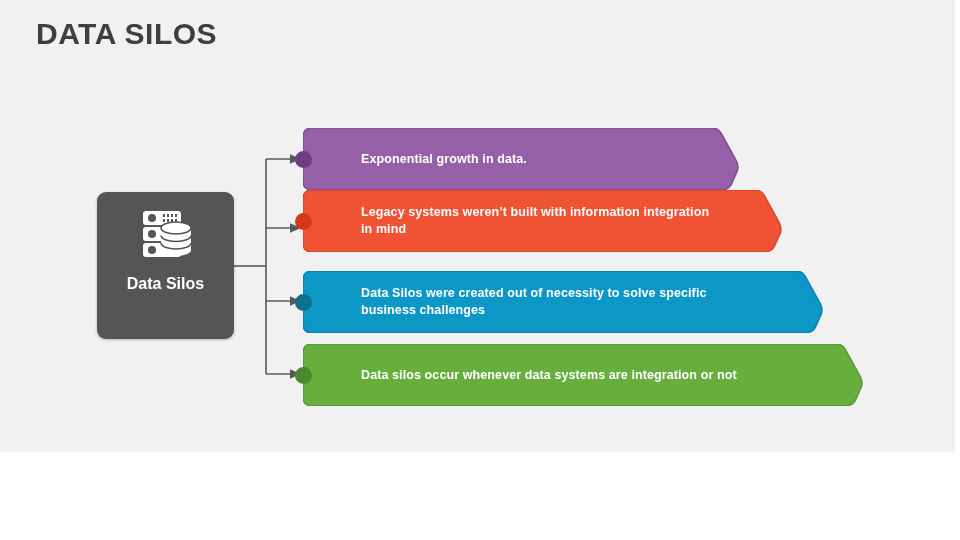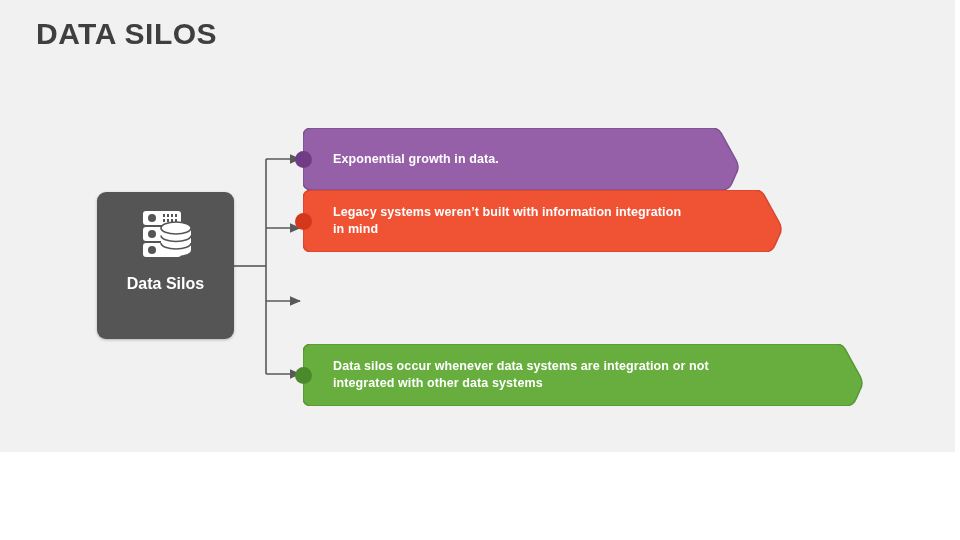--- a/index.html
+++ b/index.html
@@ -92,21 +92,21 @@
     height: 62px;
     display: flex;
     flex-direction: column;
     justify-content: center;
     color: #ffffff;
     font-size: 12.5px;
     font-weight: bold;
     line-height: 17px;
     letter-spacing: 0.1px;
   }
-  .banner-text span { display: block; white-space: nowrap; }
+  .banner-text span { display: block; white-space: nowrap; margin-left: 28px; }
 
   .bullet {
     position: absolute;
     width: 17px;
     height: 17px;
     border-radius: 50%;
     left: -8px;
     top: 23px;
   }
 </style>
@@ -179,25 +179,34 @@
     <svg class="banner-shape" viewBox="0 0 480 62" preserveAspectRatio="none">
       <path d="M9,0 H452 Q458,0 461,5 L476,32 Q480,39 476,46 L472,55 Q469,62 461,62 H9 Q0,62 0,53 V9 Q0,0 9,0 Z" fill="#ef5334" stroke="#d9452a" stroke-width="1.5"></path>
     </svg>
     <div class="bullet" style="background: rgb(213, 55, 28);"></div>
     <div class="banner-text">
       <span>Legacy systems weren’t built with information integration</span>
       <span>in mind</span>
     </div>
   </div>
 
+  <div class="banner" id="banner-3" style="left:303px; top:271px; width:521px;">
+    <svg class="banner-shape" viewBox="0 0 521 62" preserveAspectRatio="none">
+      <path d="M9,0 H493 Q499,0 502,5 L517,32 Q521,39 517,46 L513,55 Q510,62 502,62 H9 Q0,62 0,53 V9 Q0,0 9,0 Z" fill="#0d97c6" stroke="#0a82ac" stroke-width="1.5"></path>
+    </svg>
+    <div class="bullet" style="background: rgb(16, 113, 143);"></div>
+    <div class="banner-text">
+      <span>Data Silos were created out of necessity to solve specific</span>
+      <span>business challenges</span>
+    </div>
+  </div>
 
   <div class="banner" id="banner-4" style="left:303px; top:344px; width:561px;">
     <svg class="banner-shape" viewBox="0 0 561 62" preserveAspectRatio="none">
       <path d="M9,0 H533 Q539,0 542,5 L557,32 Q561,39 557,46 L553,55 Q550,62 542,62 H9 Q0,62 0,53 V9 Q0,0 9,0 Z" fill="#67ae3f" stroke="#589636" stroke-width="1.5"></path>
     </svg>
     <div class="bullet" style="background: rgb(75, 138, 44);"></div>
     <div class="banner-text">
       <span>Data silos occur whenever data systems are integration or not</span>
-      <span>integrated with other data systems</span>
     </div>
   </div>
 
 </div>
 
 </body></html>

